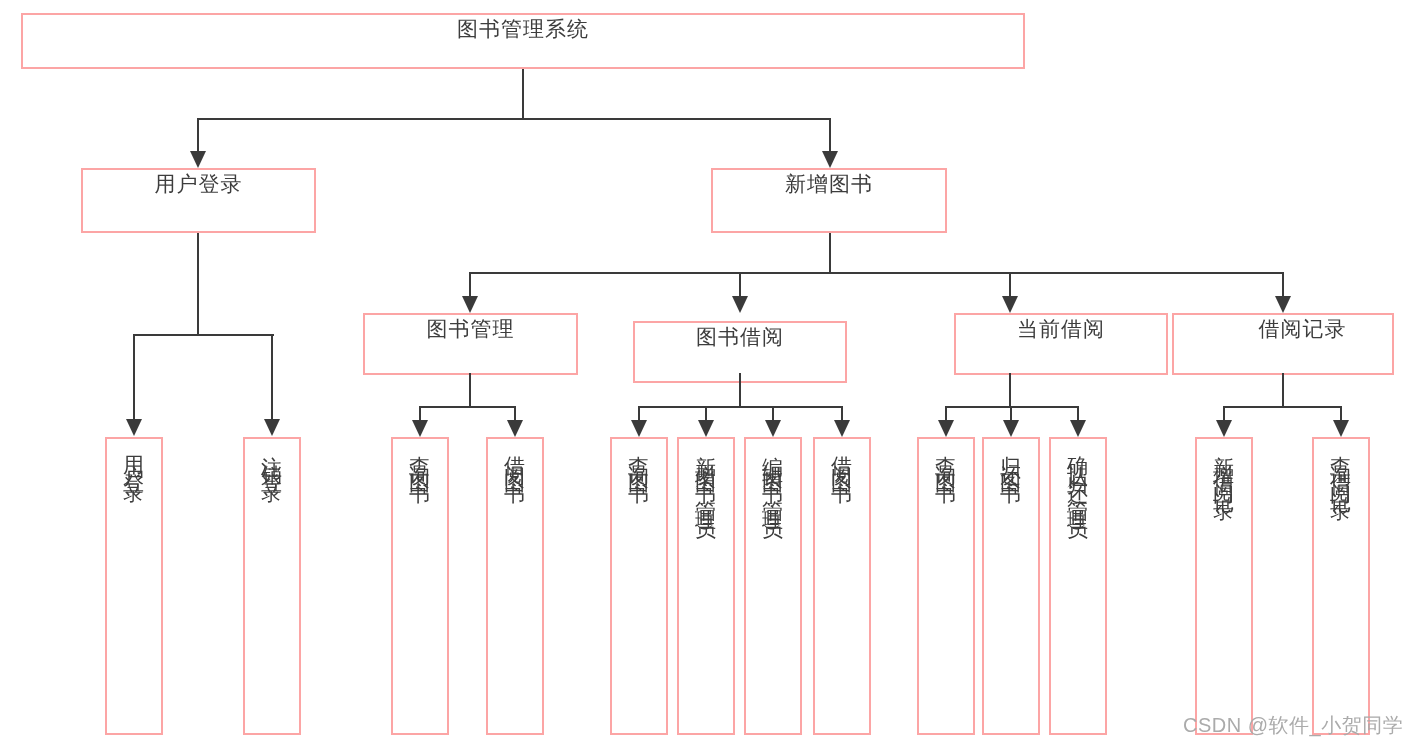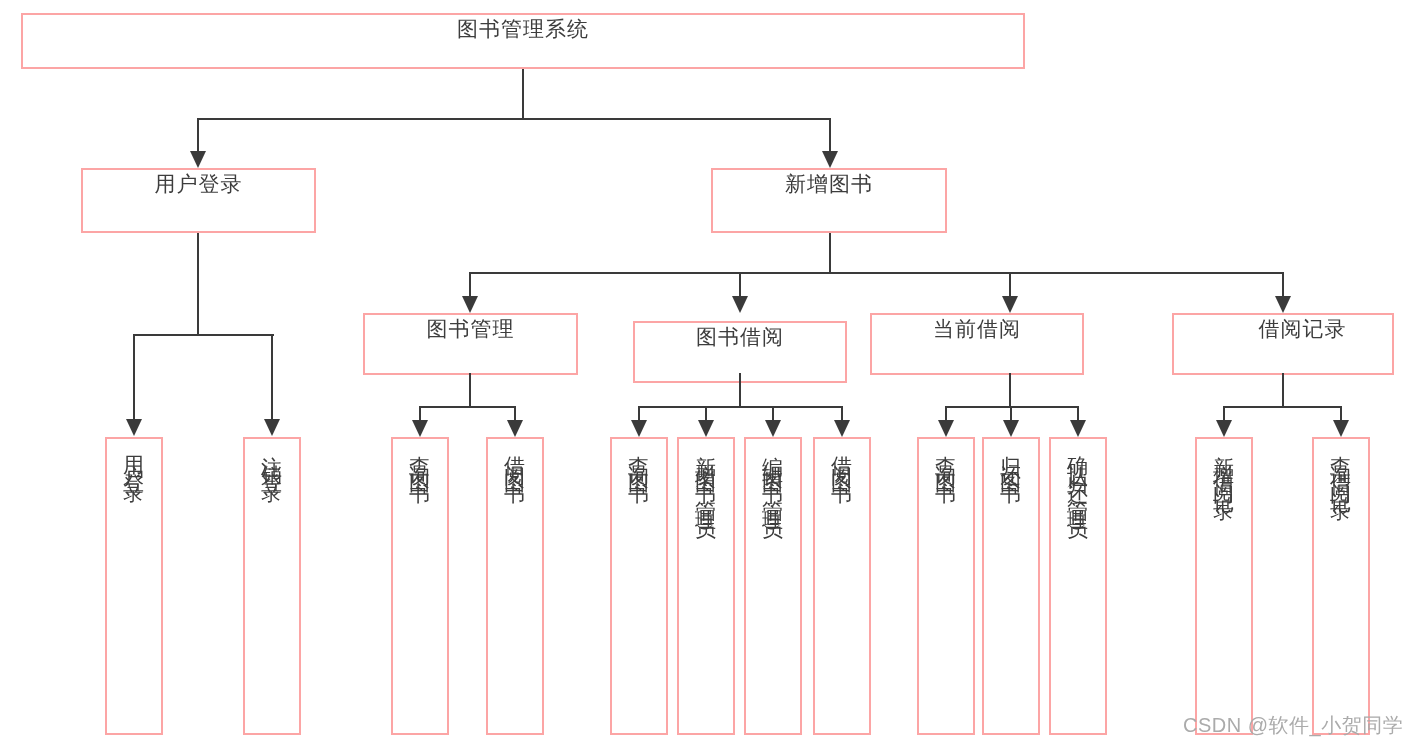--- a/index.html
+++ b/index.html
@@ -43,21 +43,21 @@
   <div class="box" style="left:711px; top:168px; width:236px; height:65px;">
     <span class="hlabel">新增图书</span>
   </div>
 
   <div class="box" style="left:363px; top:313px; width:215px; height:62px;">
     <span class="hlabel">图书管理</span>
   </div>
   <div class="box" style="left:633px; top:321px; width:214px; height:62px;">
     <span class="hlabel">图书借阅</span>
   </div>
-  <div class="box" style="left:870px; top:313px; width:214px; height:62px;">
+  <div class="box" style="left:954px; top:313px; width:214px; height:62px;">
     <span class="hlabel">当前借阅</span>
   </div>
   <div class="box" style="left:1172px; top:313px; width:222px; height:62px;padding-left:39px;">
     <span class="hlabel">借阅记录</span>
   </div>
 
   <div class="box leaf" style="left:105px; top:437px; width:58px; height:298px;">
     <span class="vlabel">用户登录</span>
   </div>
   <div class="box leaf" style="left:243px; top:437px; width:58px; height:298px;">

